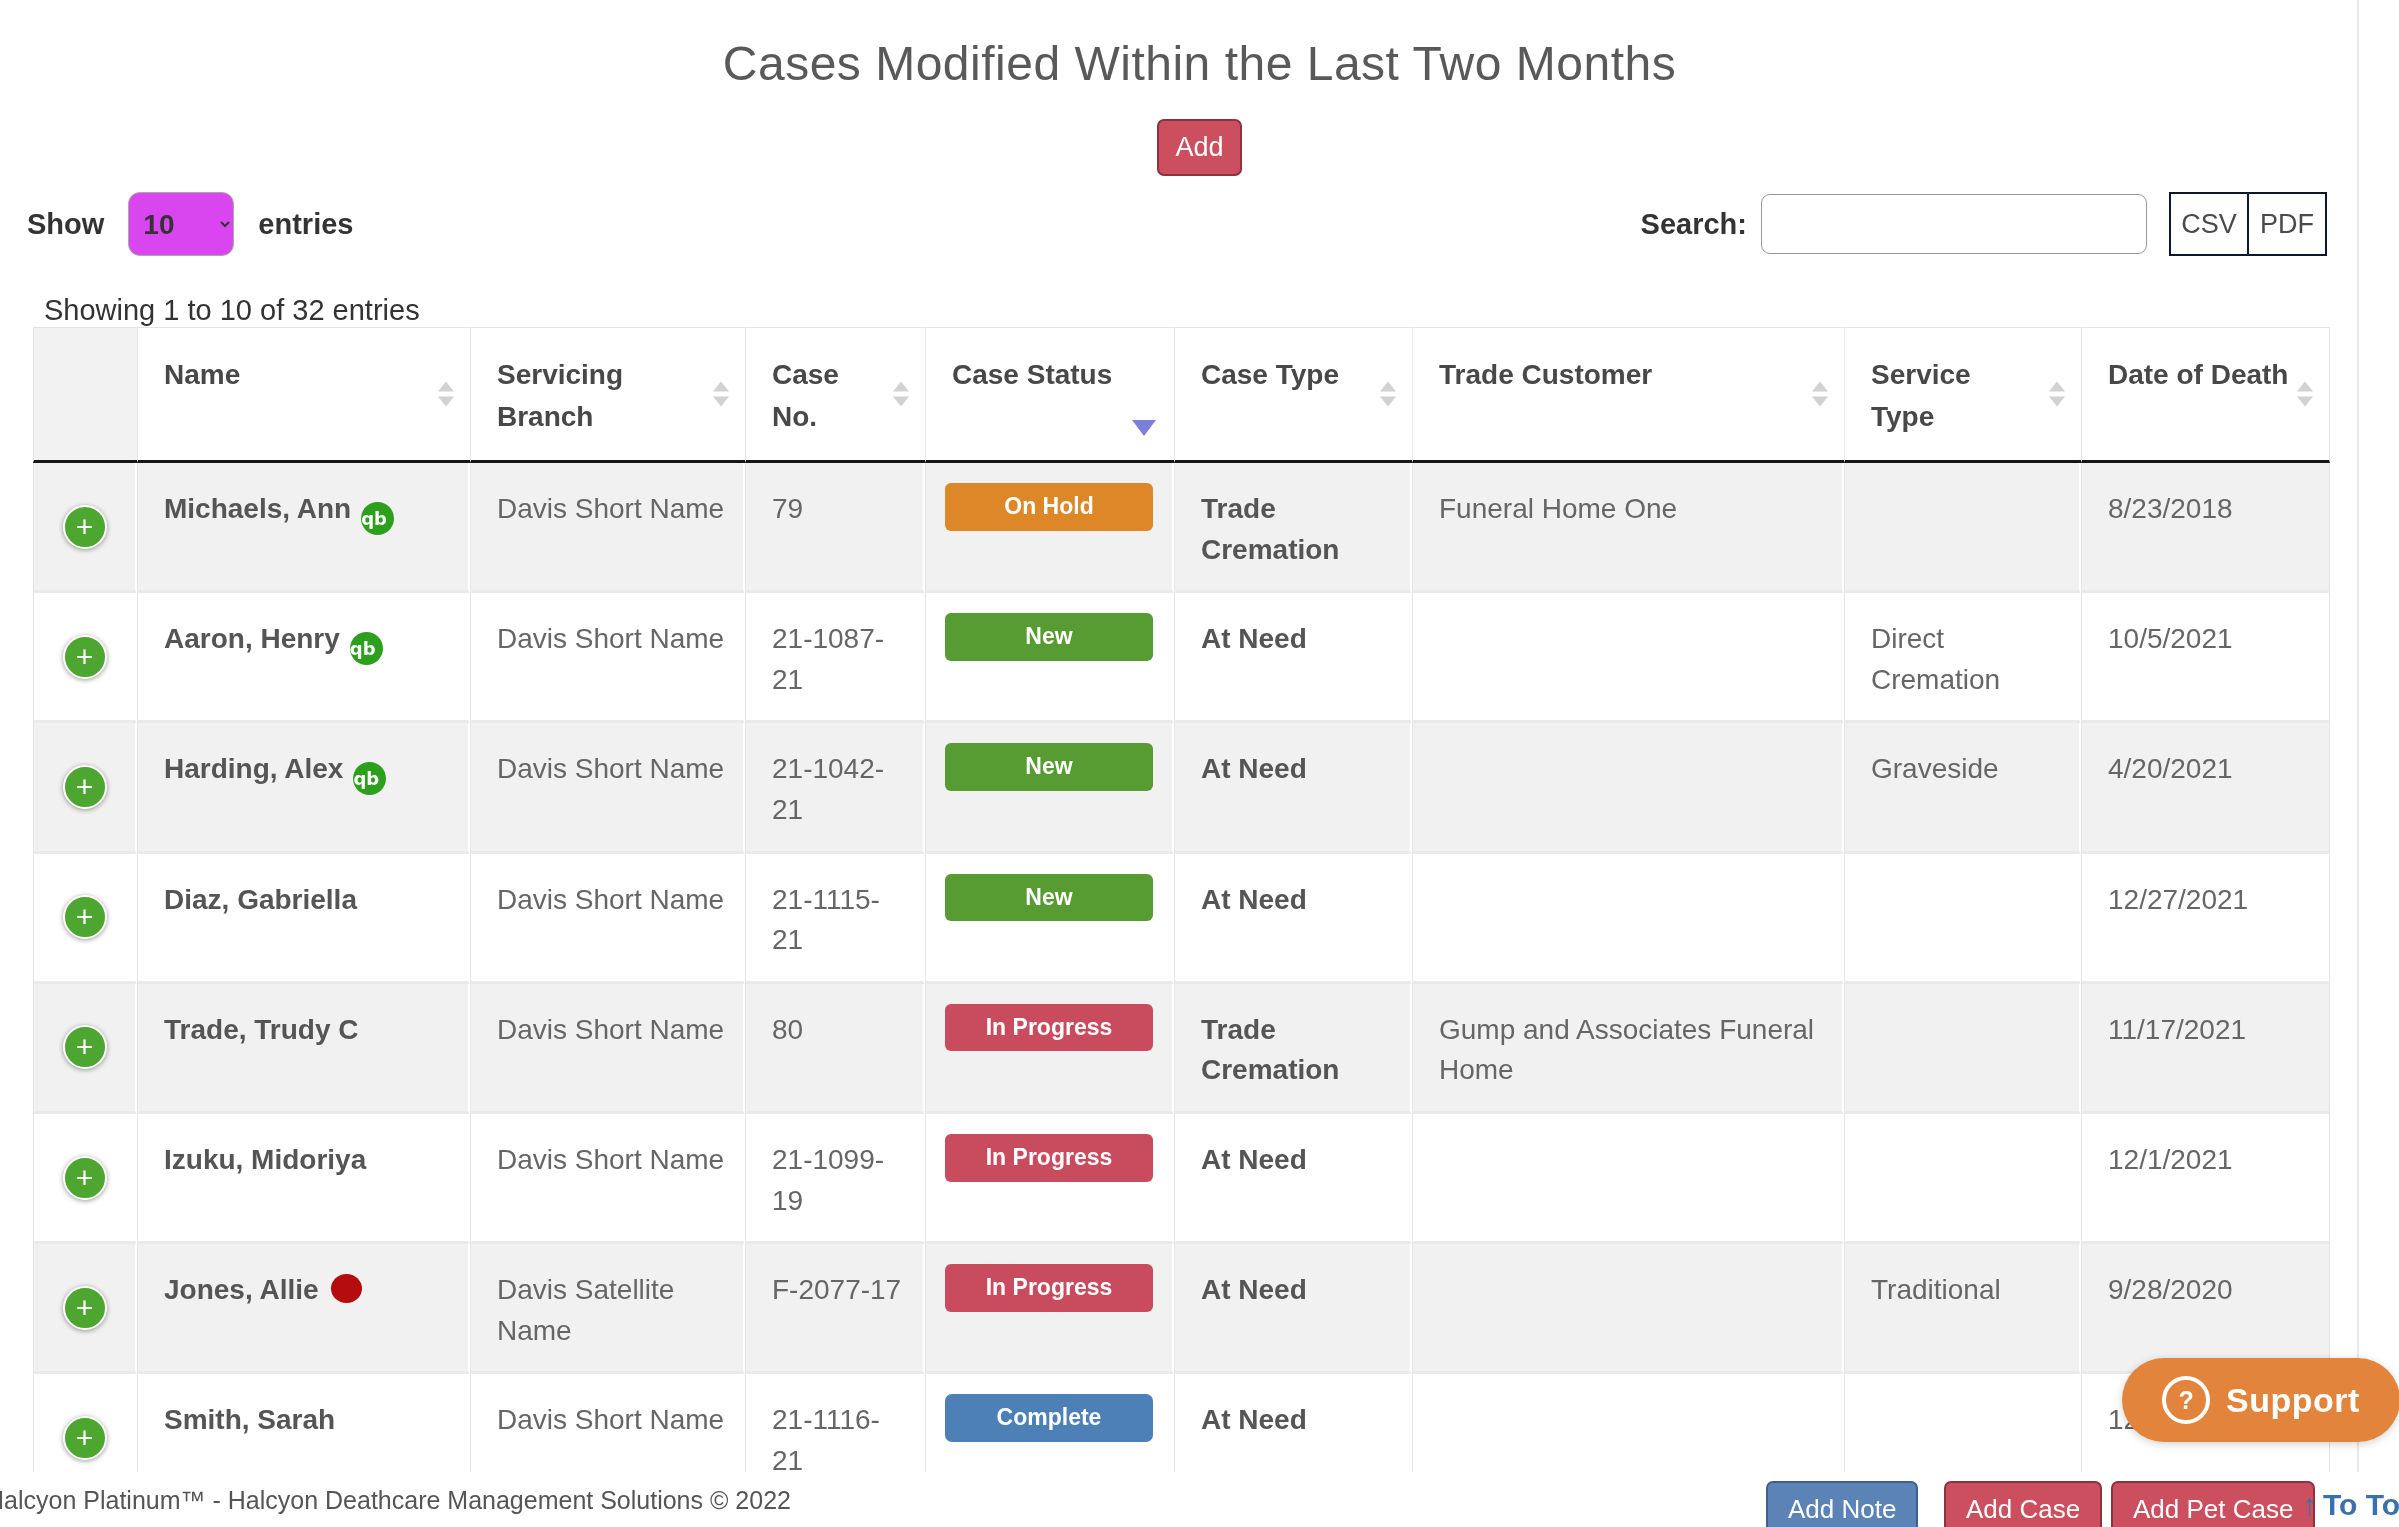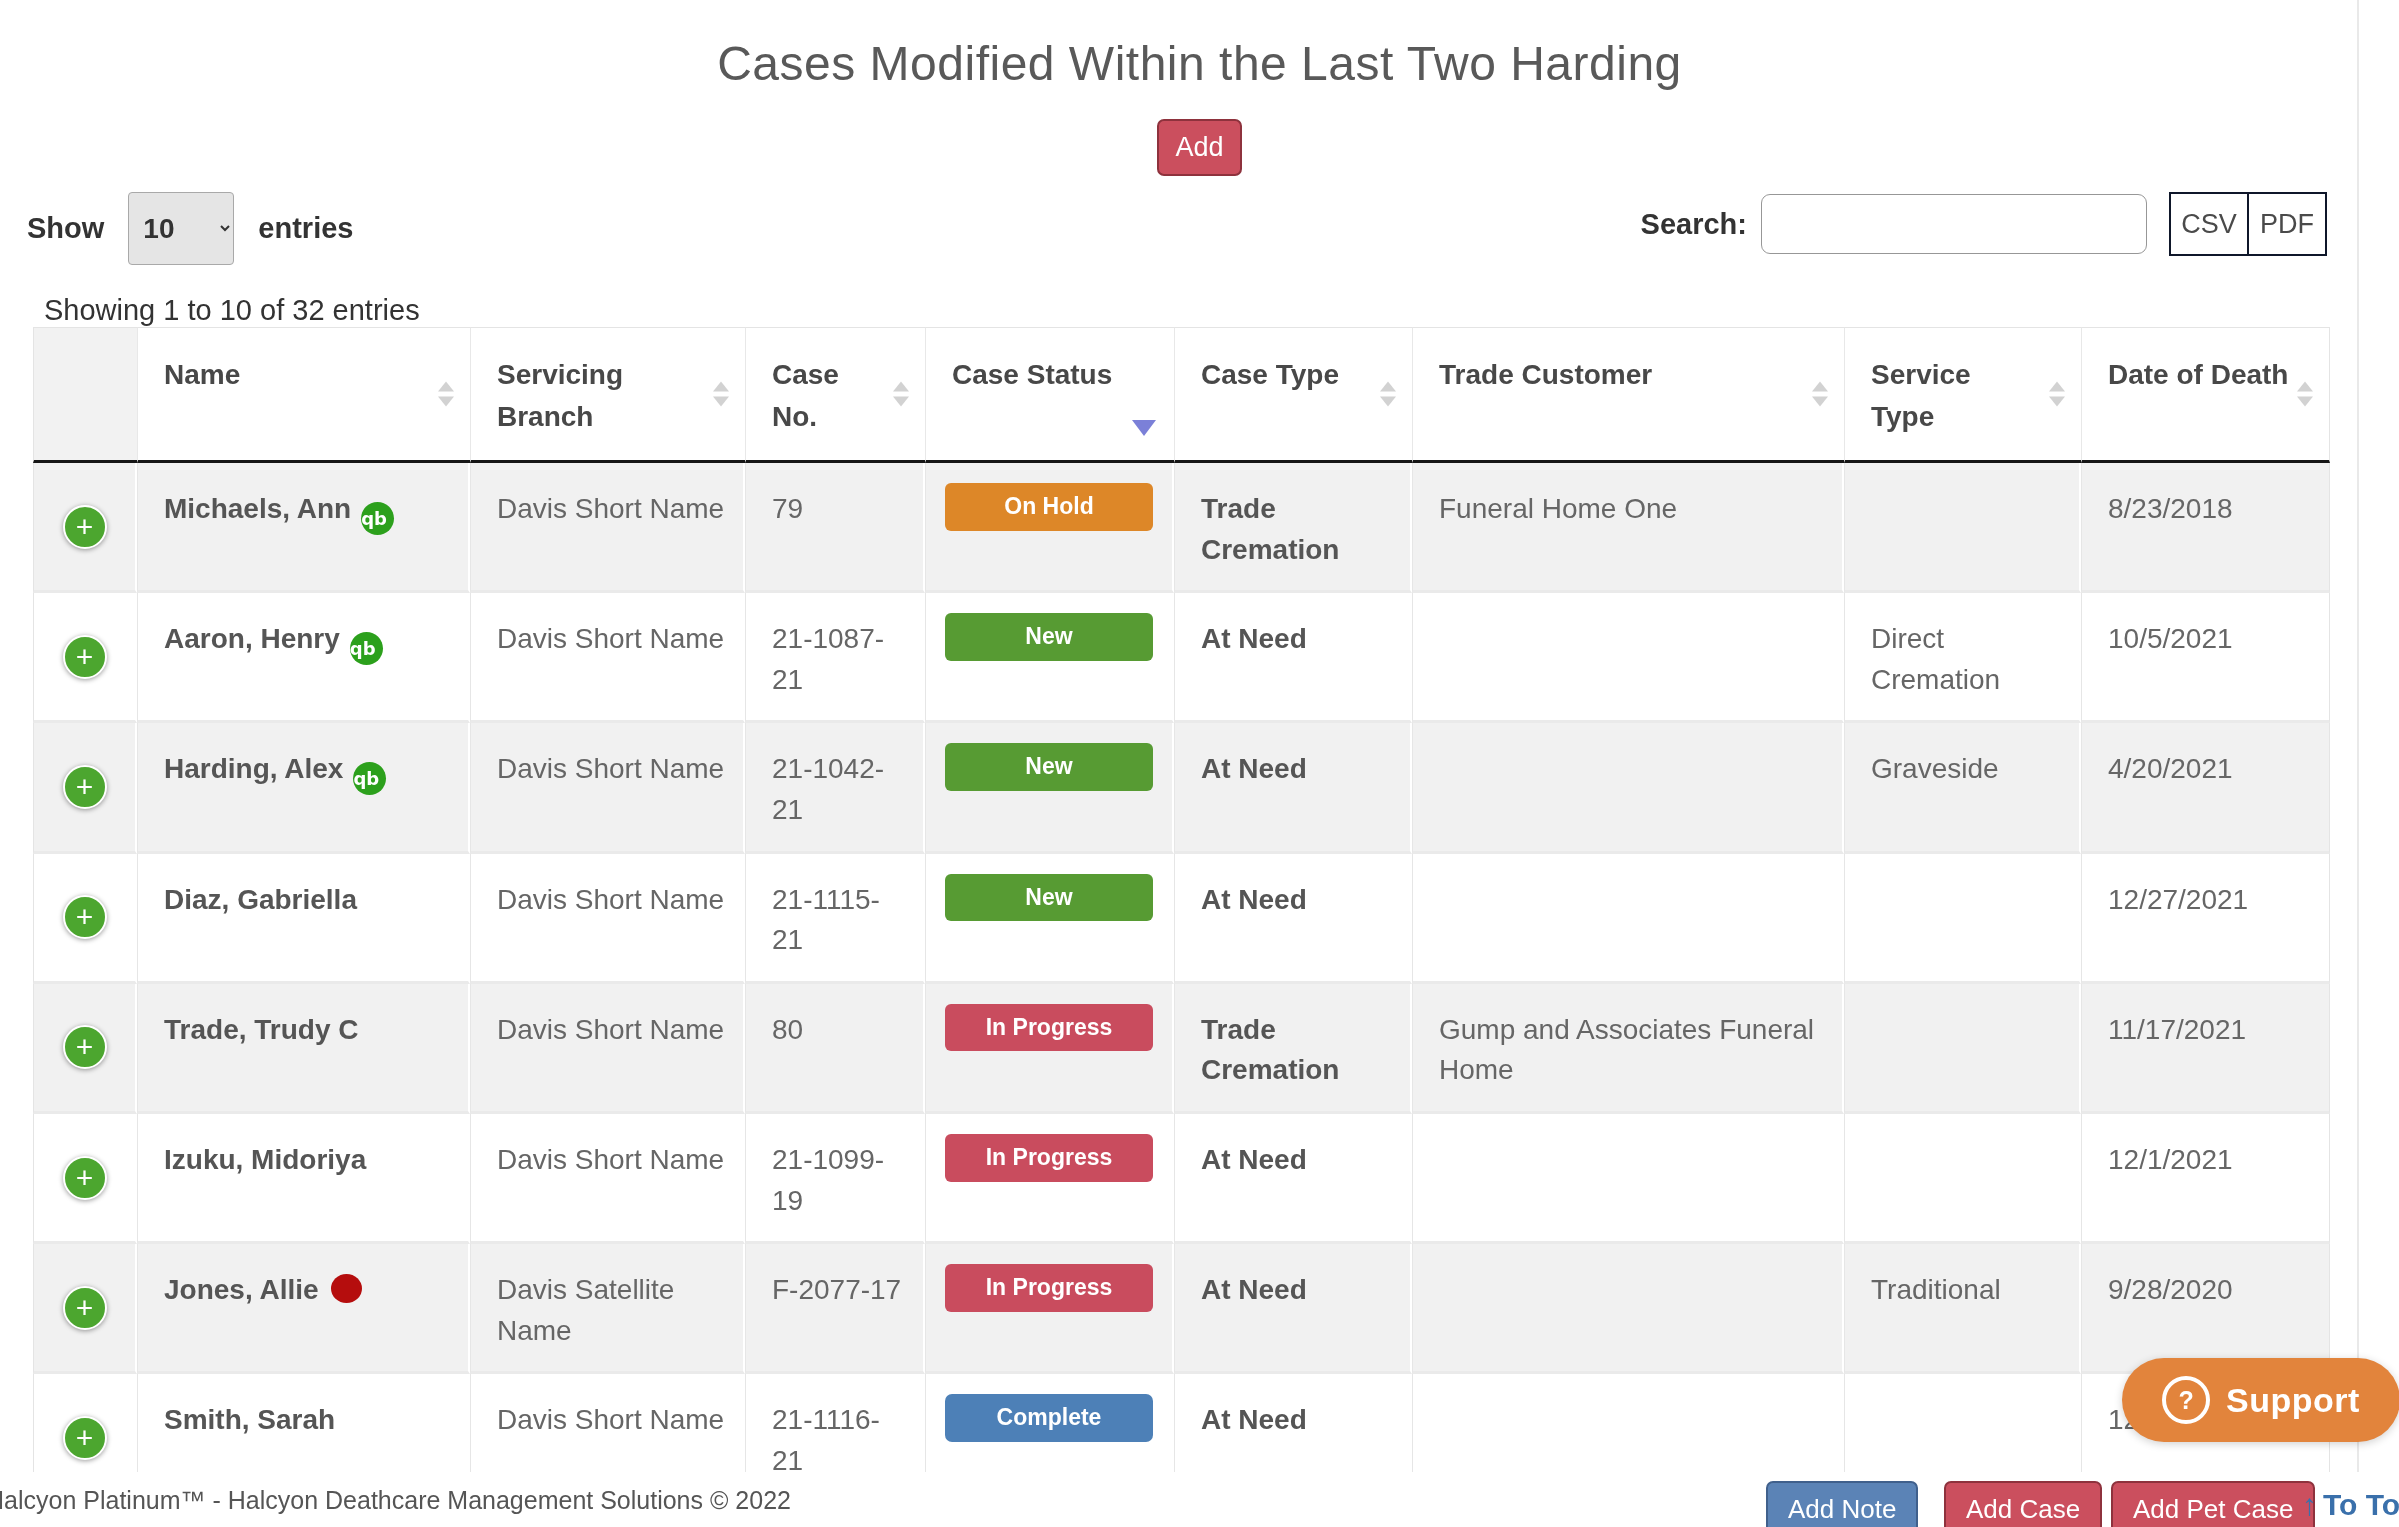--- a/index.html
+++ b/index.html
@@ -22,22 +22,22 @@
     font-size:27px;padding:11px 16px;border-radius:7px;
   }
   .btn-blue{
     background:#5b83b6;border:2px solid #40608c;color:#fff;
     font-size:27px;padding:11px 28px;border-radius:7px;
   }
   
   .controls{position:absolute;top:192px;left:27px;right:72px;height:66px;}
   .show-group{display:flex;align-items:center;gap:24px;font-size:29px;font-weight:700;color:#333;}
   .length-select{
-    width:106px;height:73px;font-size:28px;font-weight:700;color:#333;
-    border:1px solid #a9a9a9;border-radius:4px;background:#e5e5e5;padding:0 10px;font-family:inherit;
+    width:106px;height:64px;font-size:28px;font-weight:700;color:#333;
+    border:1px solid #a9a9a9;border-radius:12px;background:#d946ef;padding:0 10px;font-family:inherit;
   }
   .search-group{position:absolute;right:0;top:0;display:flex;align-items:center;}
   .search-label{font-size:29px;font-weight:700;color:#333;margin-right:14px;}
   .search-input{
     width:352px;height:58px;border:1px solid #979797;border-radius:9px;
     font-size:28px;padding:0 16px;color:#333;font-family:inherit;
   }
   .export-group{display:flex;margin-left:22px;}
   .export-btn{
     min-width:80px;height:64px;background:#fff;border:2px solid #0f172a;
@@ -119,21 +119,21 @@
   .q-circle{
     width:40px;height:40px;border-radius:50%;border:4px solid #fff;color:#fff;
     font-size:25px;font-weight:700;display:flex;align-items:center;justify-content:center;
   }
   .support-label{color:#fff;font-size:34px;font-weight:700;letter-spacing:.5px;}
   .page-edge-line{position:absolute;left:2357px;top:0;width:2px;height:1472px;background:#e9e9e9;}
 </style>
 </head>
 <body>
 
-<div class="page-title">Cases Modified Within the Last Two Harding</div>
+<div class="page-title">Cases Modified Within the Last Two Months</div>
 
 <div class="top-buttons">
   <button class="btn btn-red">Add</button>
 </div>
 
 <div class="controls">
   <div class="show-group">
     <span>Show</span>
     <select class="length-select">
       <option>10</option>

